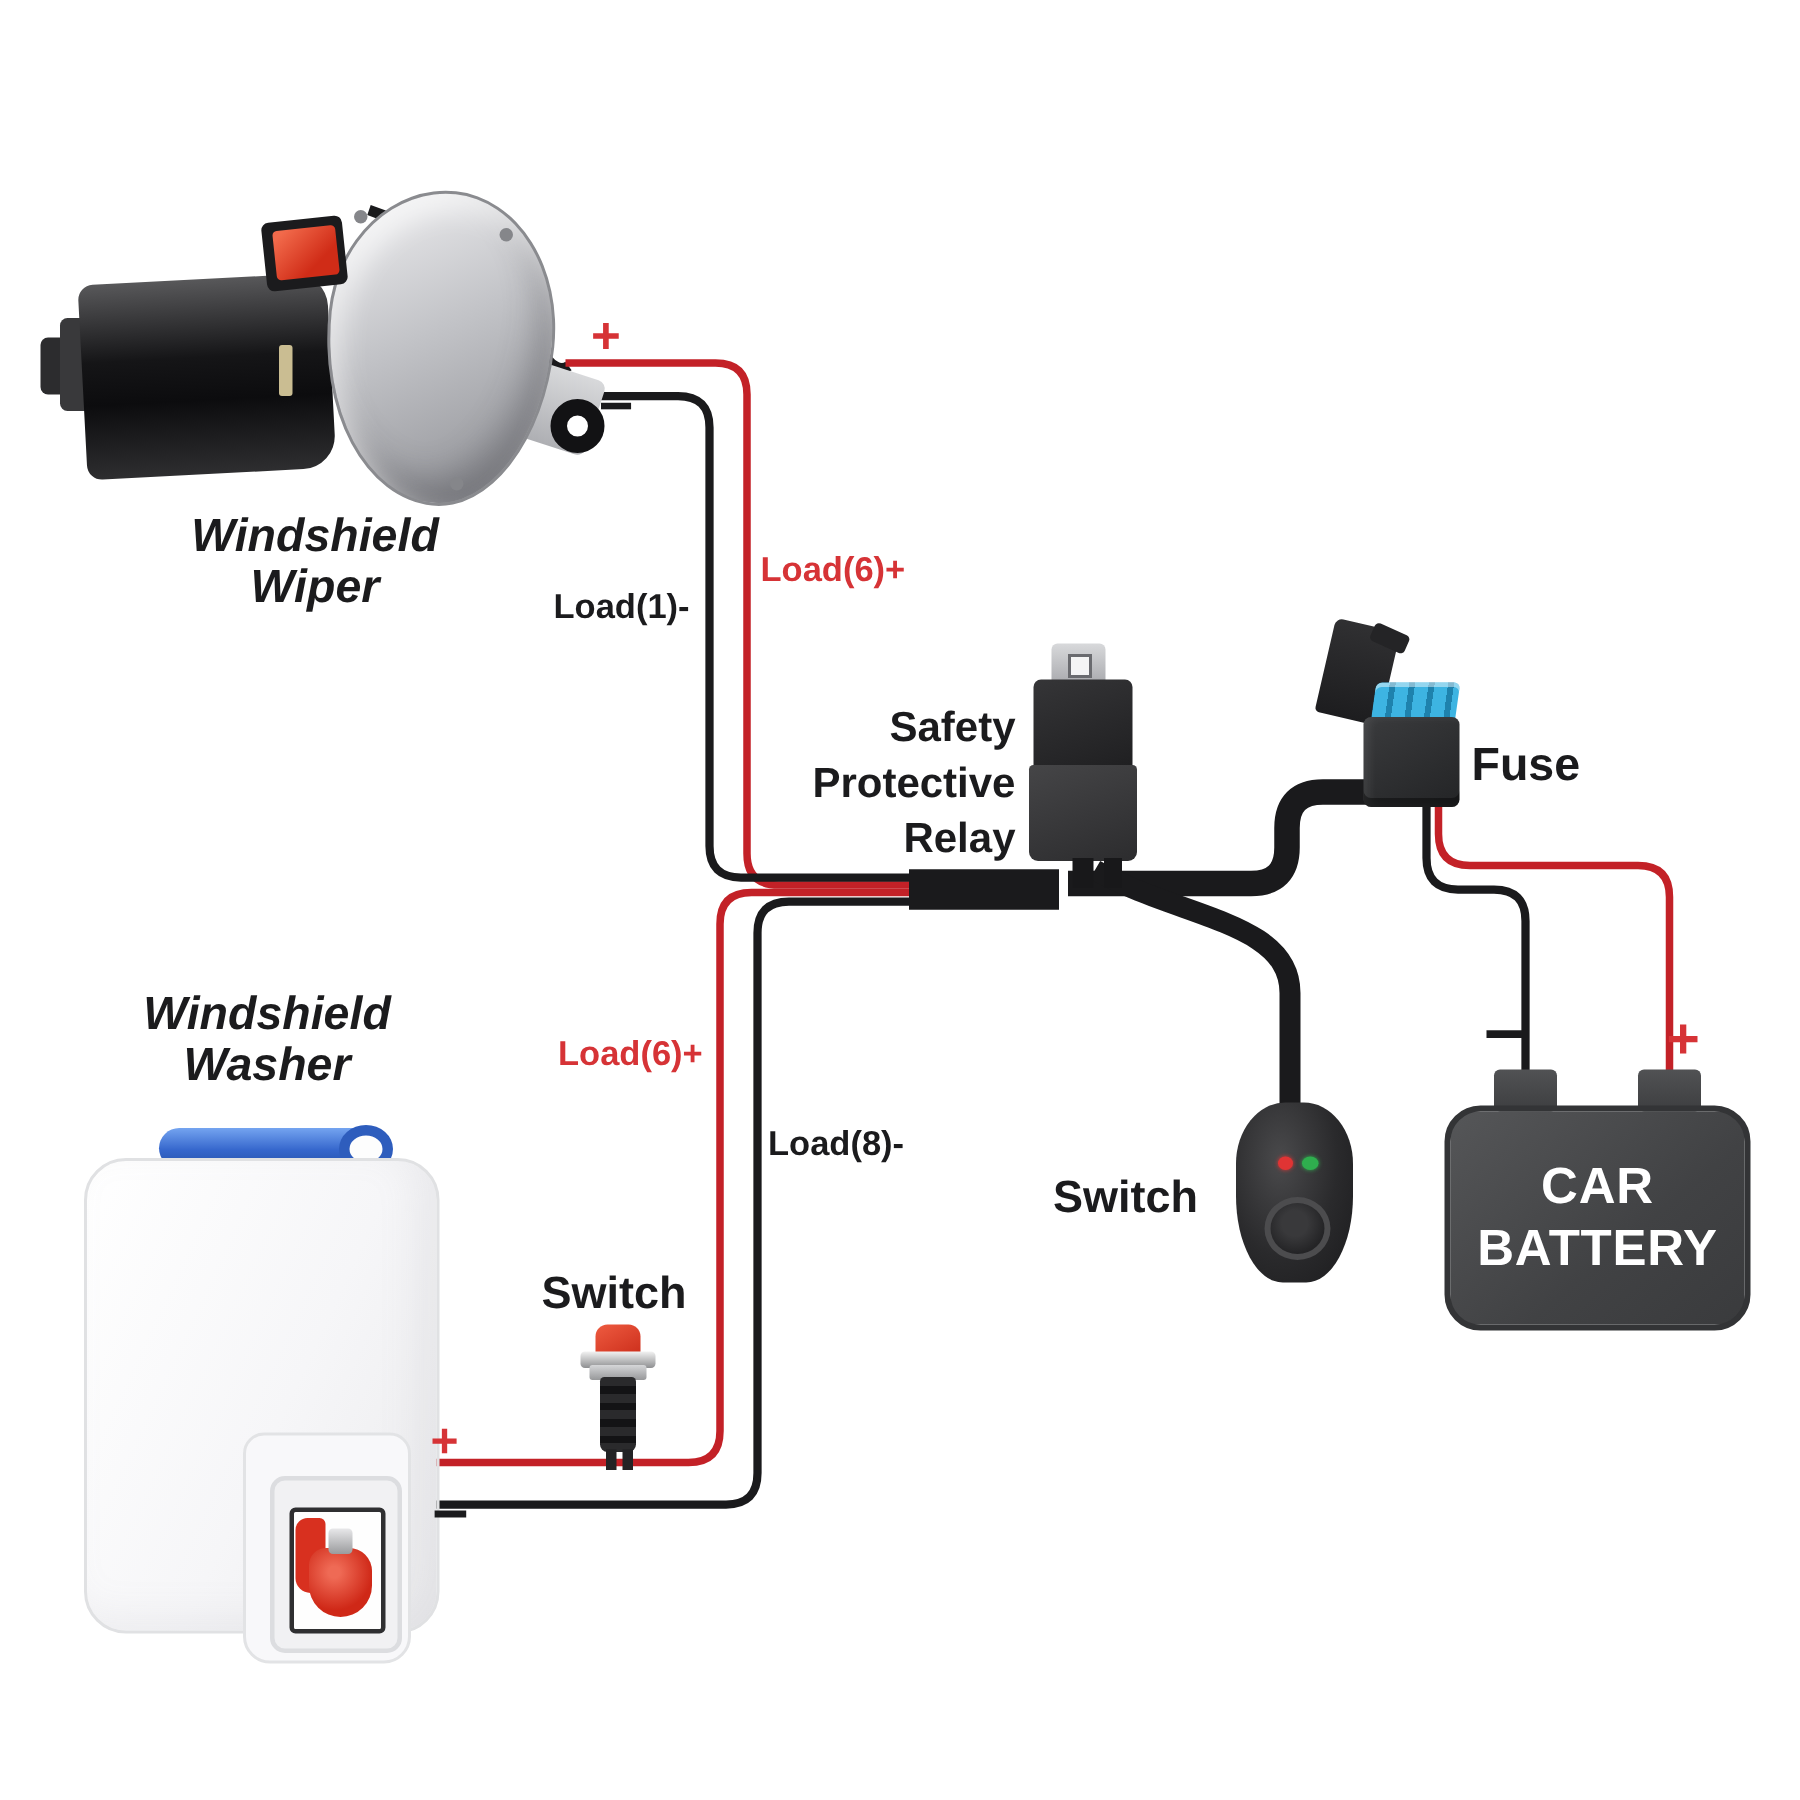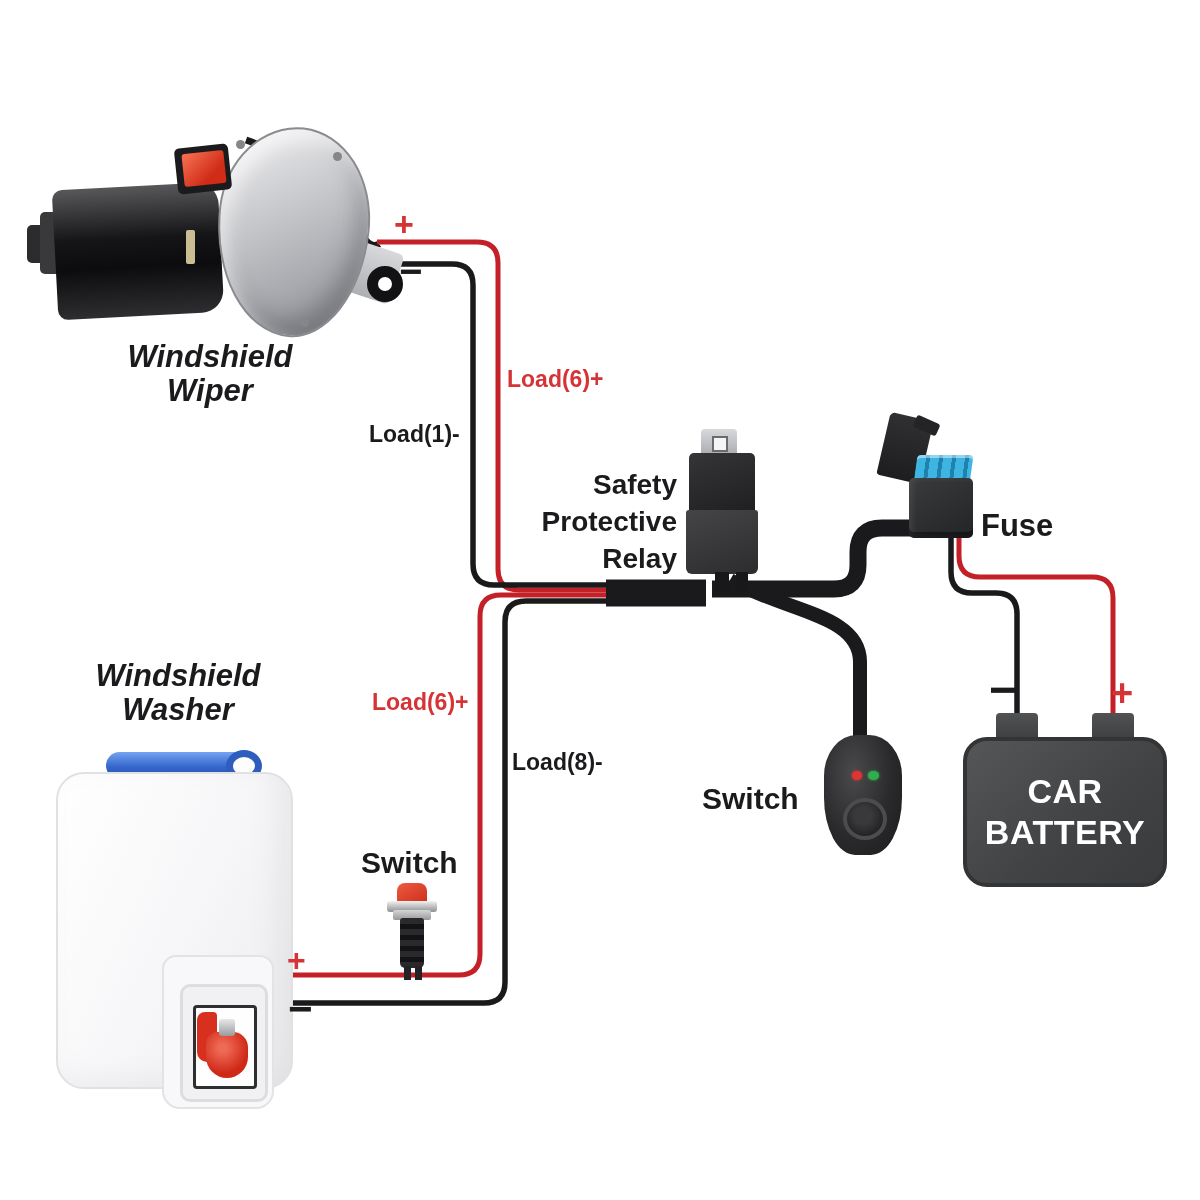--- a/index.html
+++ b/index.html
@@ -184,26 +184,26 @@
     <div class="cmp w-nub"></div>
   </div>
 
   <div class="lbl ctr" style="left:90px;top:340px;width:240px;font-size:31px;line-height:34px;">Windshield
 Wiper</div>
   <div class="lbl ctr" style="left:58px;top:659px;width:240px;font-size:31px;line-height:34px;">Windshield
 Washer</div>
   <div class="lbl rgt" style="left:477px;top:448px;width:200px;font-size:28px;line-height:37px;margin-top:18px;">Safety
 Protective
 Relay</div>
-  <div class="lbl" style="left:981px;top:492px;font-size:31px;margin-top:16px;">Fuse</div>
+  <div class="lbl" style="left:981px;top:492px;font-size:31px;">Fuse</div>
   <div class="lbl" style="left:702px;top:782px;font-size:30px;">Switch</div>
   <div class="lbl" style="left:361px;top:846px;font-size:30px;">Switch</div>
 
   <div class="lbl red" style="left:507px;top:366px;font-size:23px;">Load(6)+</div>
-  <div class="lbl" style="left:369px;top:421px;font-size:23px;">Load(1)-</div>
+  <div class="lbl" style="left:369px;top:391px;font-size:23px;">Load(1)-</div>
   <div class="lbl red" style="left:372px;top:689px;font-size:23px;">Load(6)+</div>
   <div class="lbl" style="left:512px;top:749px;font-size:23px;">Load(8)-</div>
 
   <div class="lbl red" style="left:394px;top:205px;font-size:34px;">+</div>
   <div class="lbl" style="left:399px;top:249px;font-size:40px;">−</div>
   <div class="lbl red" style="left:287px;top:942px;font-size:32px;">+</div>
   <div class="lbl" style="left:288px;top:985px;font-size:42px;">−</div>
   <div class="lbl" style="left:989px;top:662px;font-size:48px;">−</div>
   <div class="lbl red" style="left:1111px;top:672px;font-size:38px;">+</div>
 

